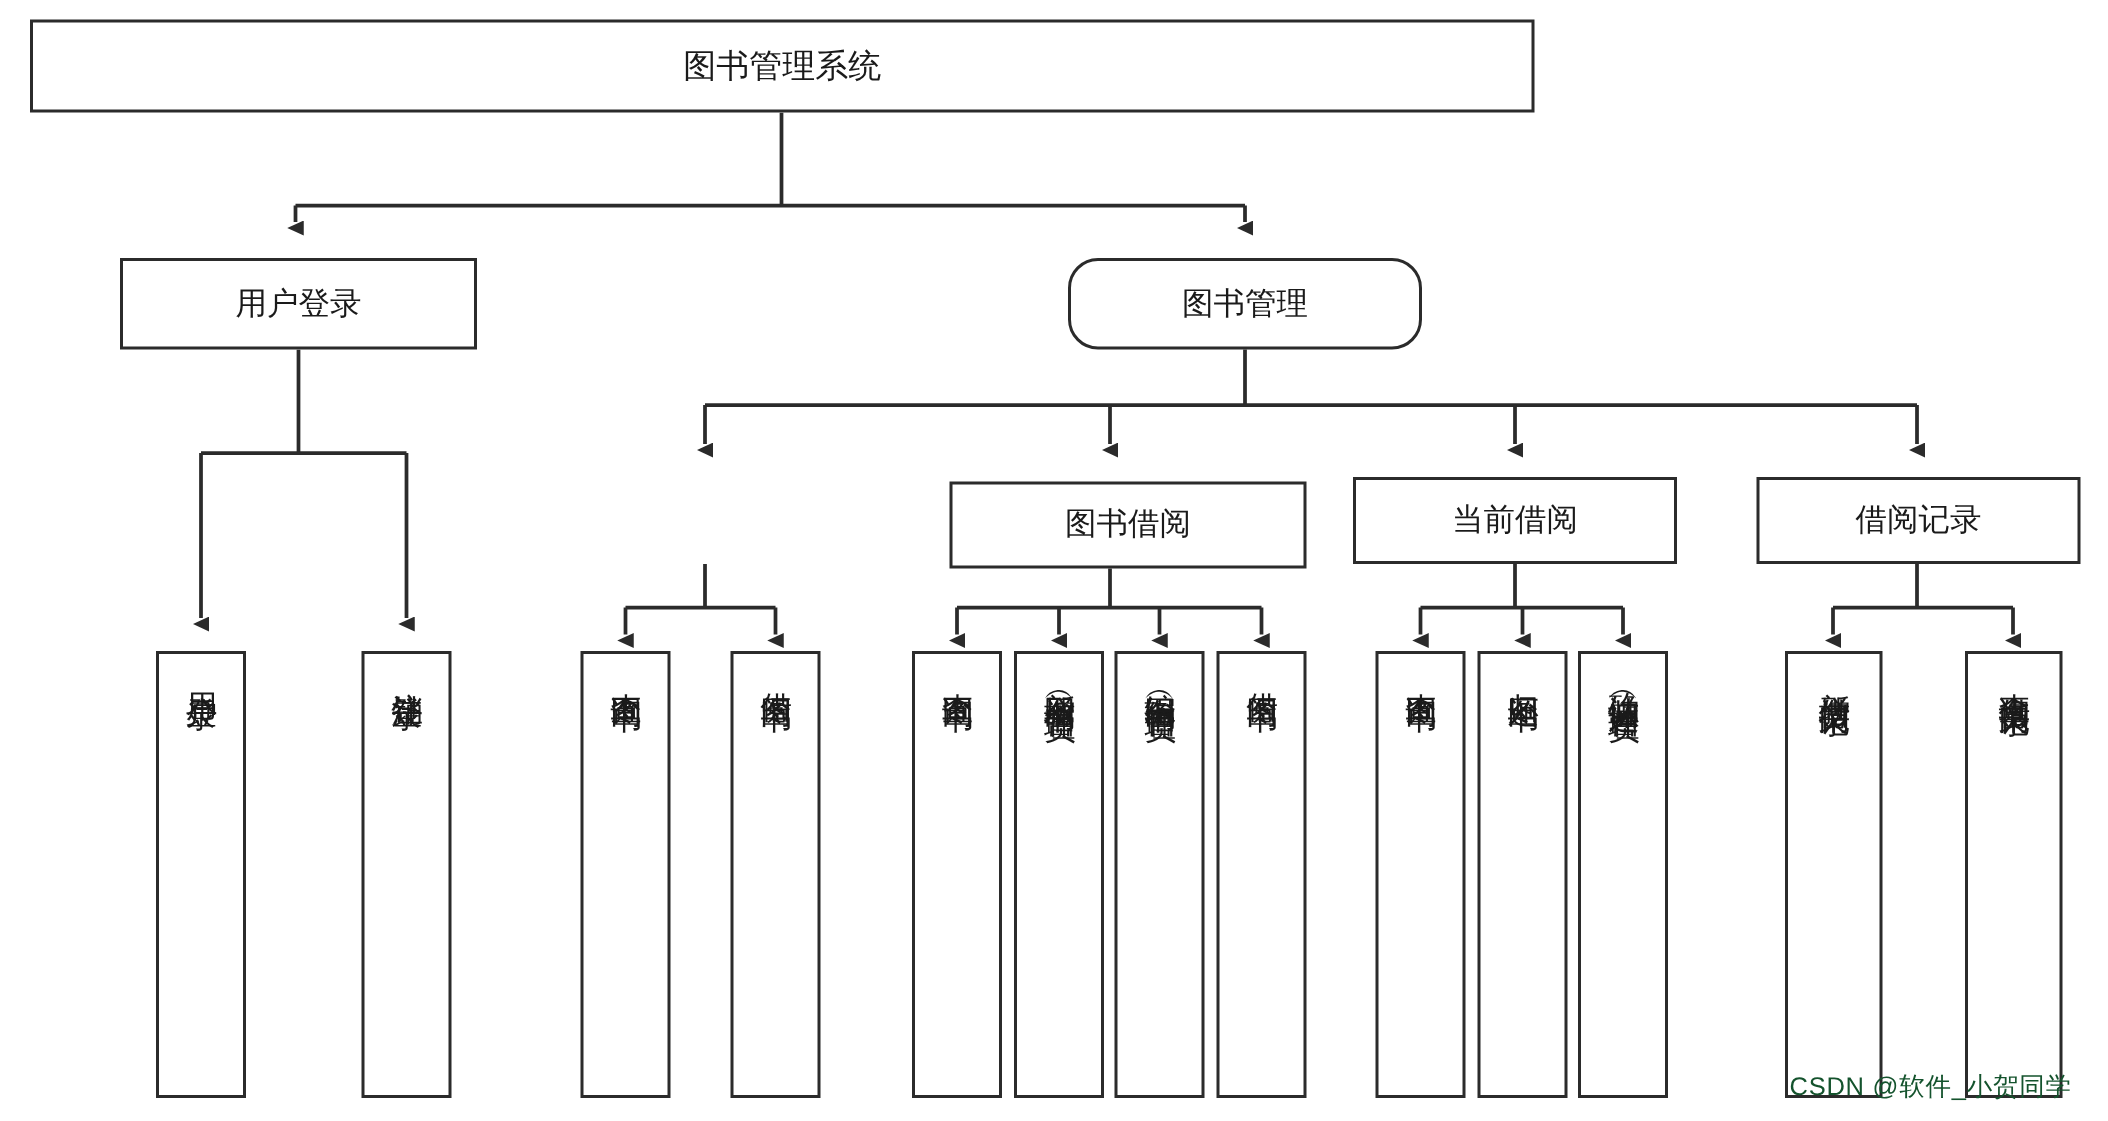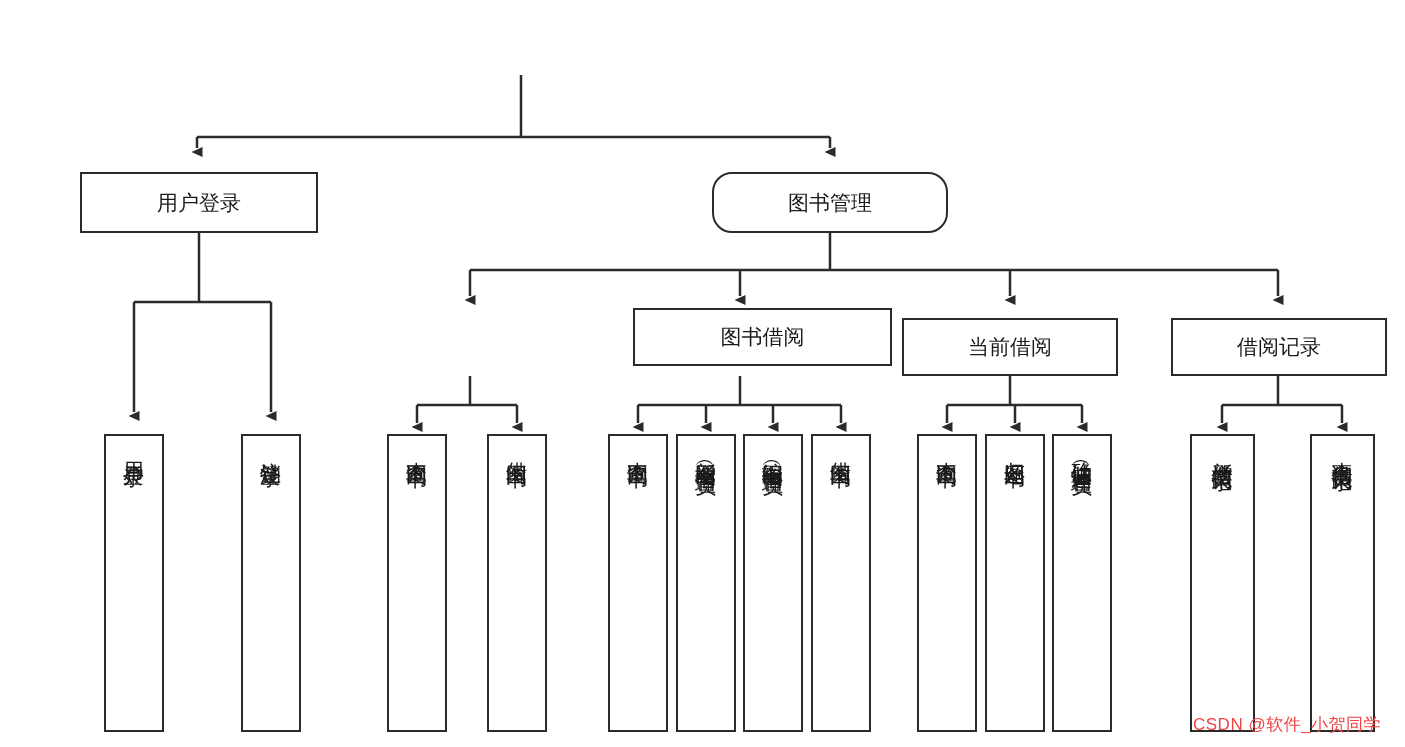--- a/index.html
+++ b/index.html
@@ -55,21 +55,21 @@
     text-orientation: upright;
     font-size: 21px;
     letter-spacing: 2px;
     line-height: 1;
   }
   .watermark {
     position: absolute;
     left: 1193px;
     top: 713px;
     font-size: 17px;
-    color: #ef4444;
+    color: #14532d;
     letter-spacing: 0.5px;
     white-space: nowrap;
     z-index: 6;
     pointer-events: none;
   }
 </style>
 </head>
 <body>
 
 <div id="canvas">
@@ -117,29 +117,32 @@
       <path d="M1015,405 L1015,423" marker-end="url(#arrow)"></path>
       <path d="M1082,405 L1082,423" marker-end="url(#arrow)"></path>
 
       <path d="M1278,376 L1278,405"></path>
       <path d="M1222,405 L1342,405"></path>
       <path d="M1222,405 L1222,423" marker-end="url(#arrow)"></path>
       <path d="M1342,405 L1342,423" marker-end="url(#arrow)"></path>
     </g>
   </svg>
 
+  <div class="node root horiz" style="left:20px; top:13px; width:1003px; height:62px;">
+    <span class="node-label">图书管理系统</span>
+  </div>
 
   <div class="node horiz" style="left:80px; top:172px; width:238px; height:61px;">
     <span class="node-label">用户登录</span>
   </div>
   <div class="node horiz" style="left:712px; top:172px; width:236px; height:61px;border-radius:20px;">
     <span class="node-label">图书管理</span>
   </div>
 
-  <div class="node horiz" style="left:633px; top:308px; width:259px; height:58px;">
+  <div class="node horiz" style="left:633px; top:321px; width:238px; height:58px;">
     <span class="node-label">图书借阅</span>
   </div>
   <div class="node horiz" style="left:1171px; top:318px; width:216px; height:58px;">
     <span class="node-label">借阅记录</span>
   </div>
   <div class="node horiz" style="left:902px; top:318px; width:216px; height:58px;">
     <span class="node-label">当前借阅</span>
   </div>
 
   <div class="node vert" style="left:104px; top:434px; width:60px; height:298px;">

